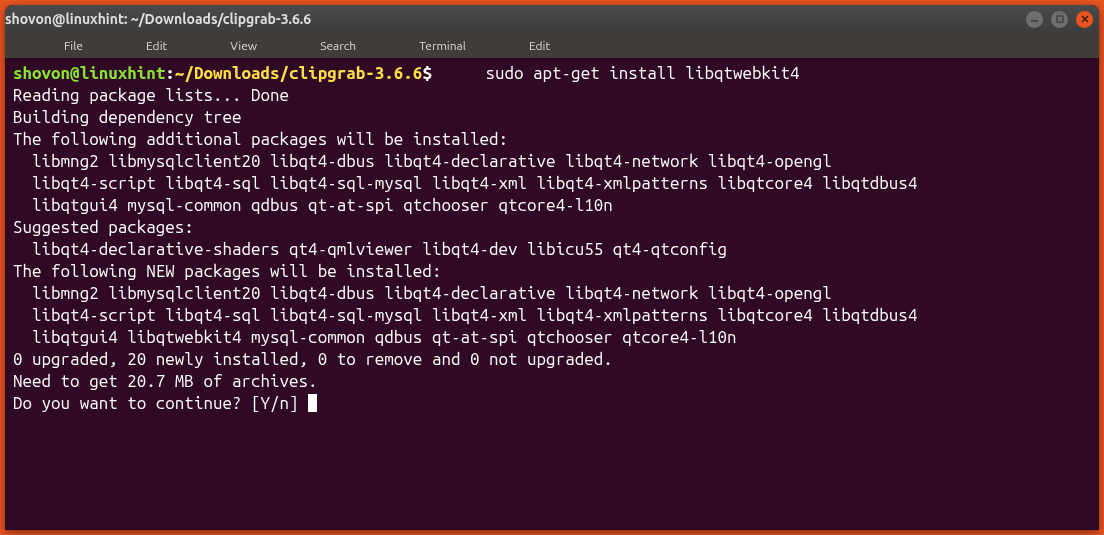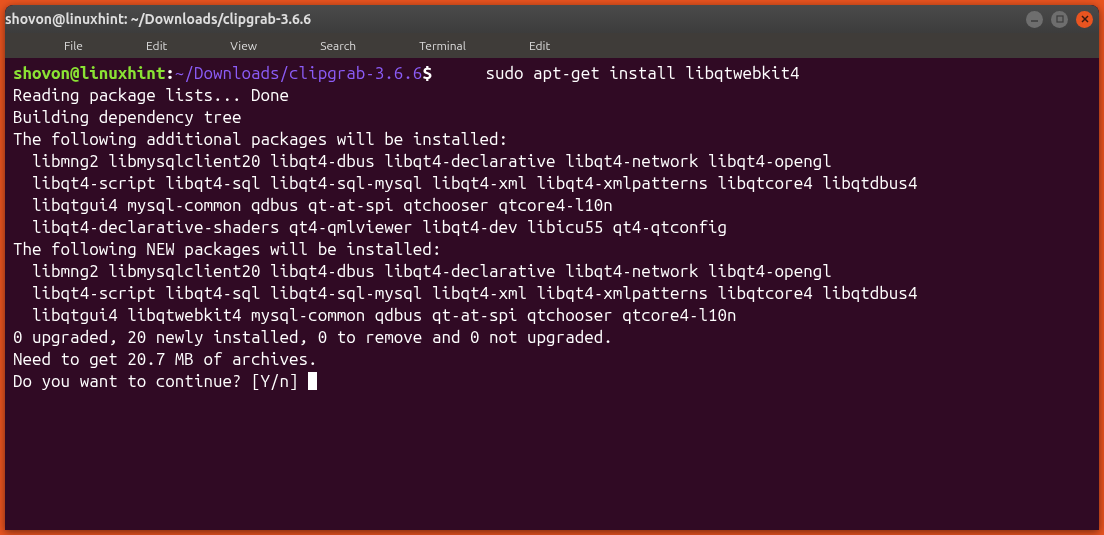--- a/index.html
+++ b/index.html
@@ -89,22 +89,22 @@
       color: #ffffff;
       height: calc(100% - 53px);
       overflow: hidden;
     }
     .prompt-user {
       color: #8ae234;
       font-weight: bold;
       margin-top: 8px;
     }
     .prompt-path {
-      color: #8b5cf6;
-      font-weight: normal;
+      color: #fde047;
+      font-weight: bold;
     }
     .prompt-colon {
       color: #ffffff;
       font-weight: bold;
     }
     .prompt-dollar {
       color: #ffffff;
       font-weight: bold;
     }
     .command {
@@ -157,20 +157,21 @@
     <span class="menu-item">Edit</span>
   </div>
   <div class="terminal">
     <div><span class="prompt-user">shovon@linuxhint</span><span class="prompt-colon">:</span><span class="prompt-path">~/Downloads/clipgrab-3.6.6</span><span class="prompt-dollar">$ </span><span class="command">sudo apt-get install libqtwebkit4</span></div>
     <div class="output-line">Reading package lists... Done</div>
     <div class="output-line">Building dependency tree</div>
     <div class="output-line">The following additional packages will be installed:</div>
     <div class="output-line">  libmng2 libmysqlclient20 libqt4-dbus libqt4-declarative libqt4-network libqt4-opengl</div>
     <div class="output-line">  libqt4-script libqt4-sql libqt4-sql-mysql libqt4-xml libqt4-xmlpatterns libqtcore4 libqtdbus4</div>
     <div class="output-line">  libqtgui4 mysql-common qdbus qt-at-spi qtchooser qtcore4-l10n</div>
+    <div class="output-line">Suggested packages:</div>
     <div class="output-line">  libqt4-declarative-shaders qt4-qmlviewer libqt4-dev libicu55 qt4-qtconfig</div>
     <div class="output-line">The following NEW packages will be installed:</div>
     <div class="output-line">  libmng2 libmysqlclient20 libqt4-dbus libqt4-declarative libqt4-network libqt4-opengl</div>
     <div class="output-line">  libqt4-script libqt4-sql libqt4-sql-mysql libqt4-xml libqt4-xmlpatterns libqtcore4 libqtdbus4</div>
     <div class="output-line">  libqtgui4 libqtwebkit4 mysql-common qdbus qt-at-spi qtchooser qtcore4-l10n</div>
     <div class="output-line">0 upgraded, 20 newly installed, 0 to remove and 0 not upgraded.</div>
     <div class="output-line">Need to get 20.7 MB of archives.</div>
     <div class="output-line"><span>Do you want to continue? [Y/n] </span><span class="cursor"></span></div>
   </div>
 </div>

